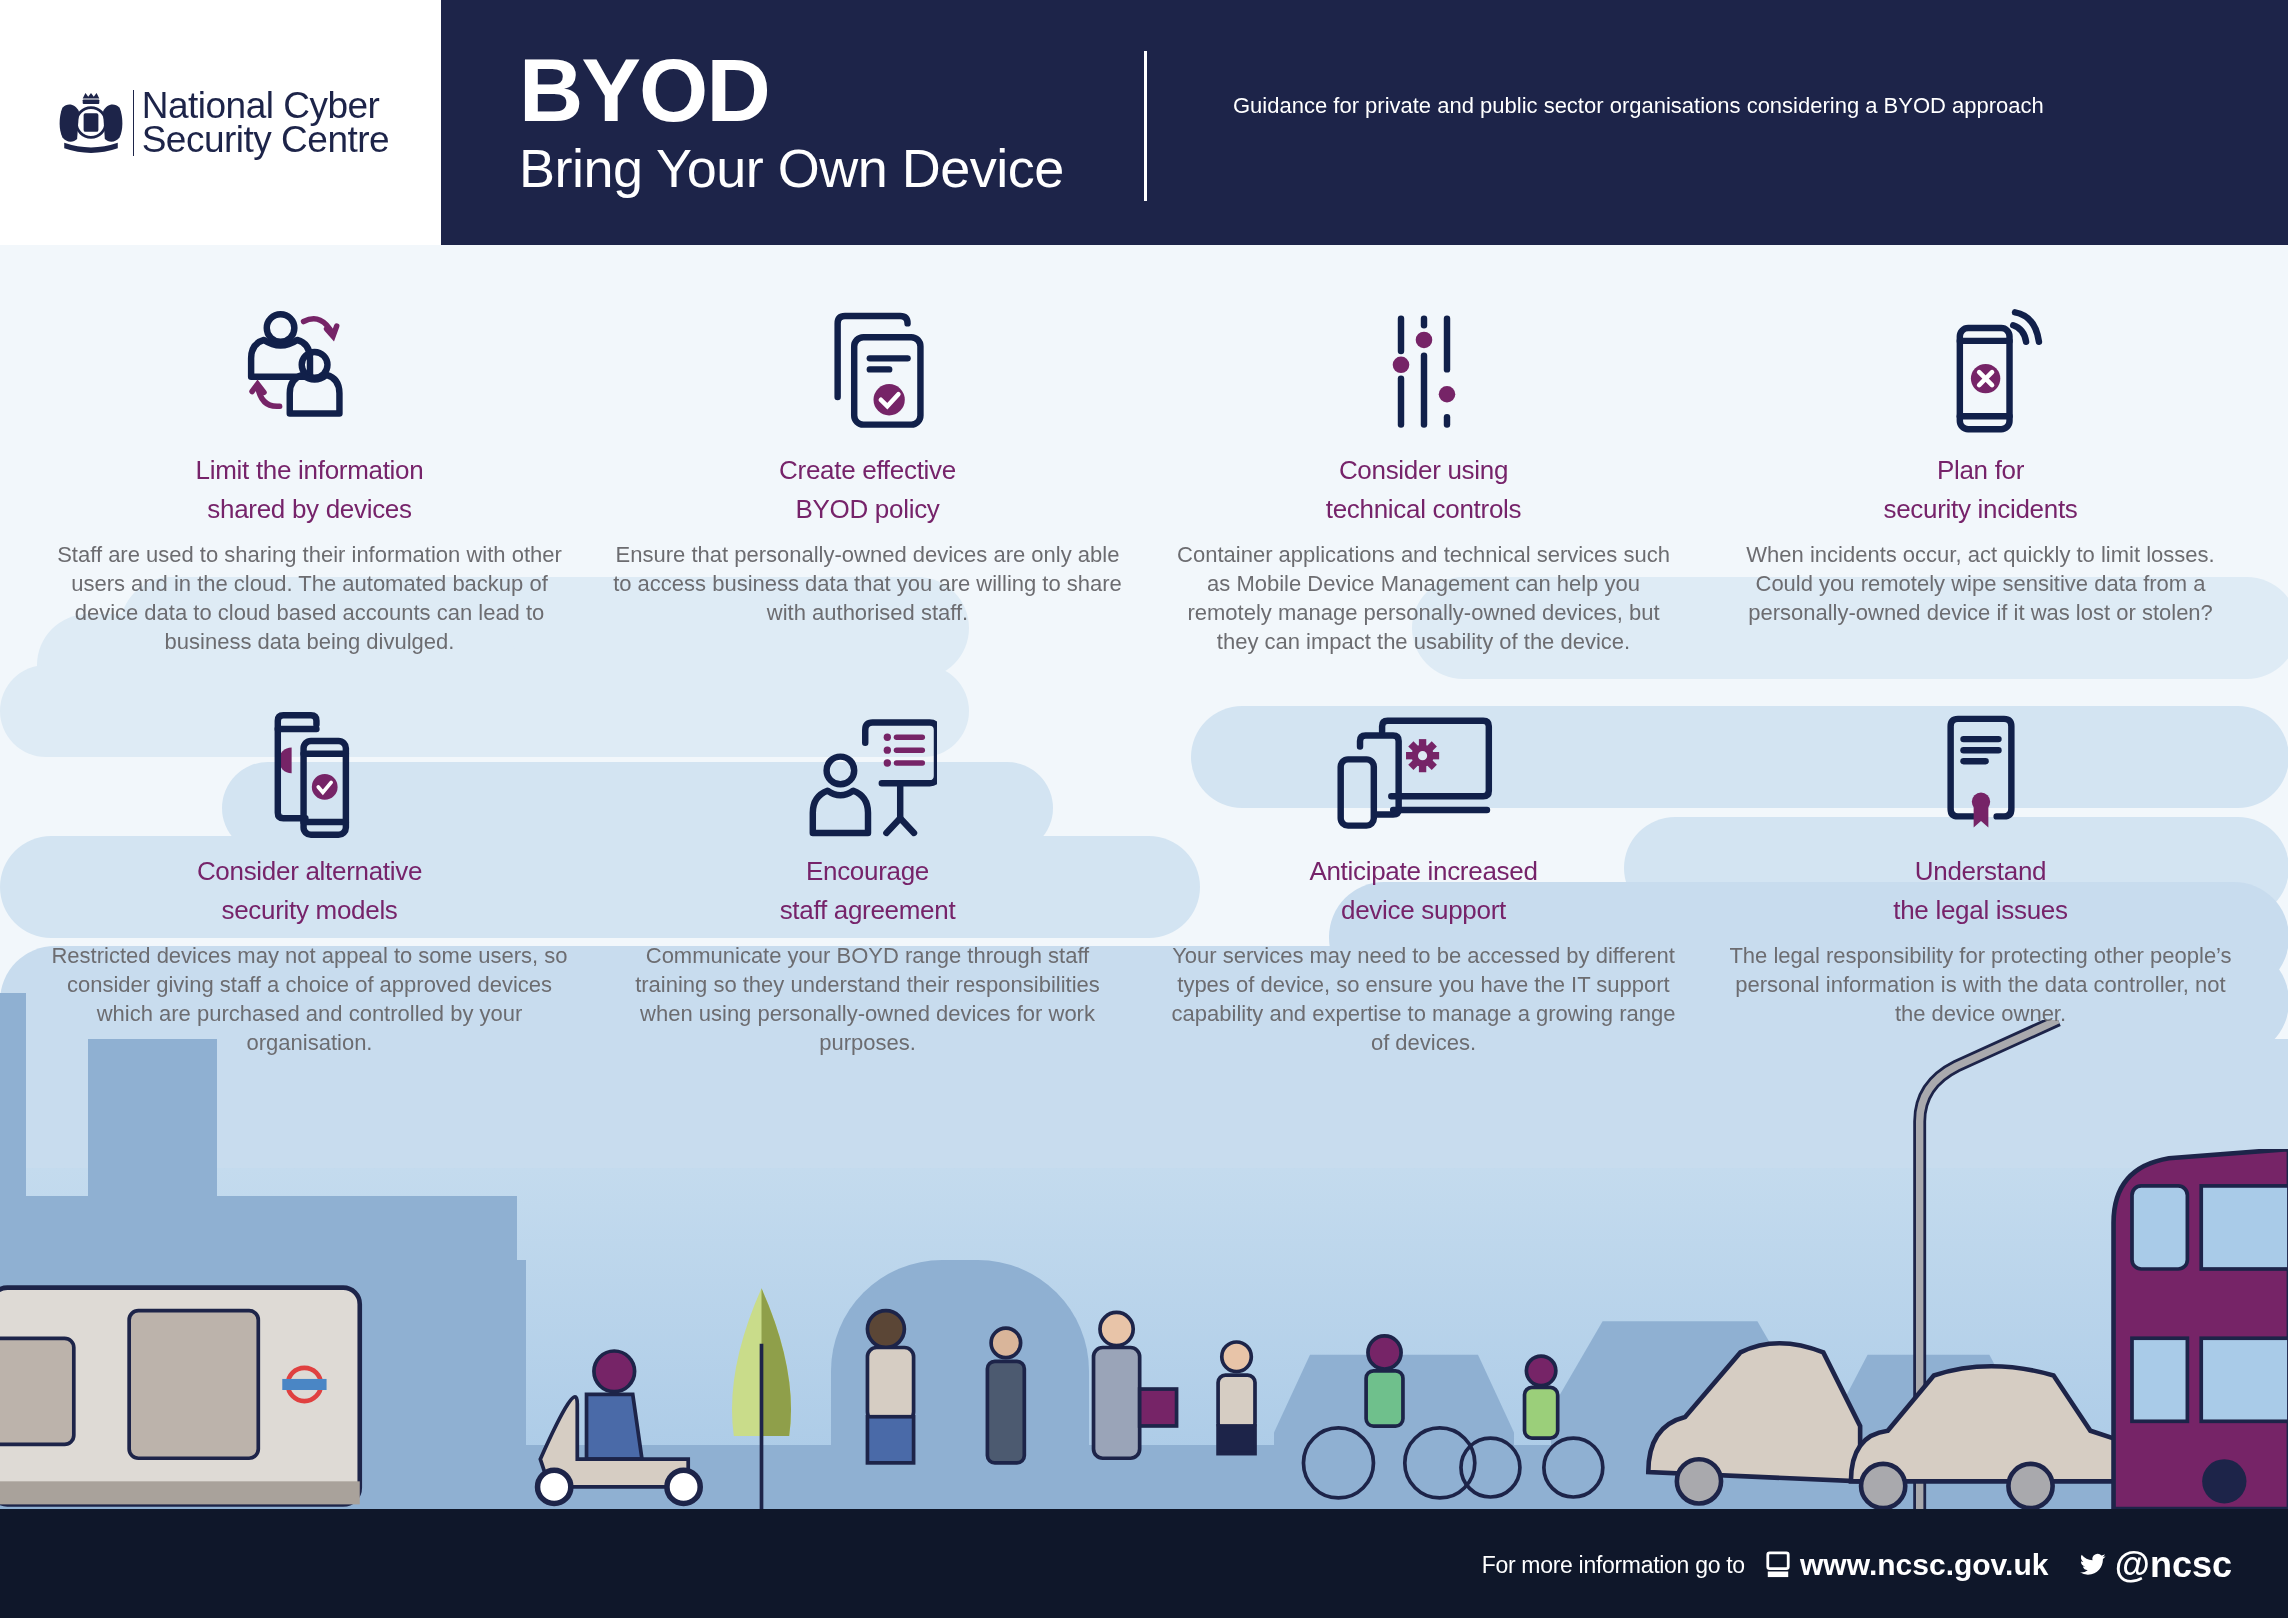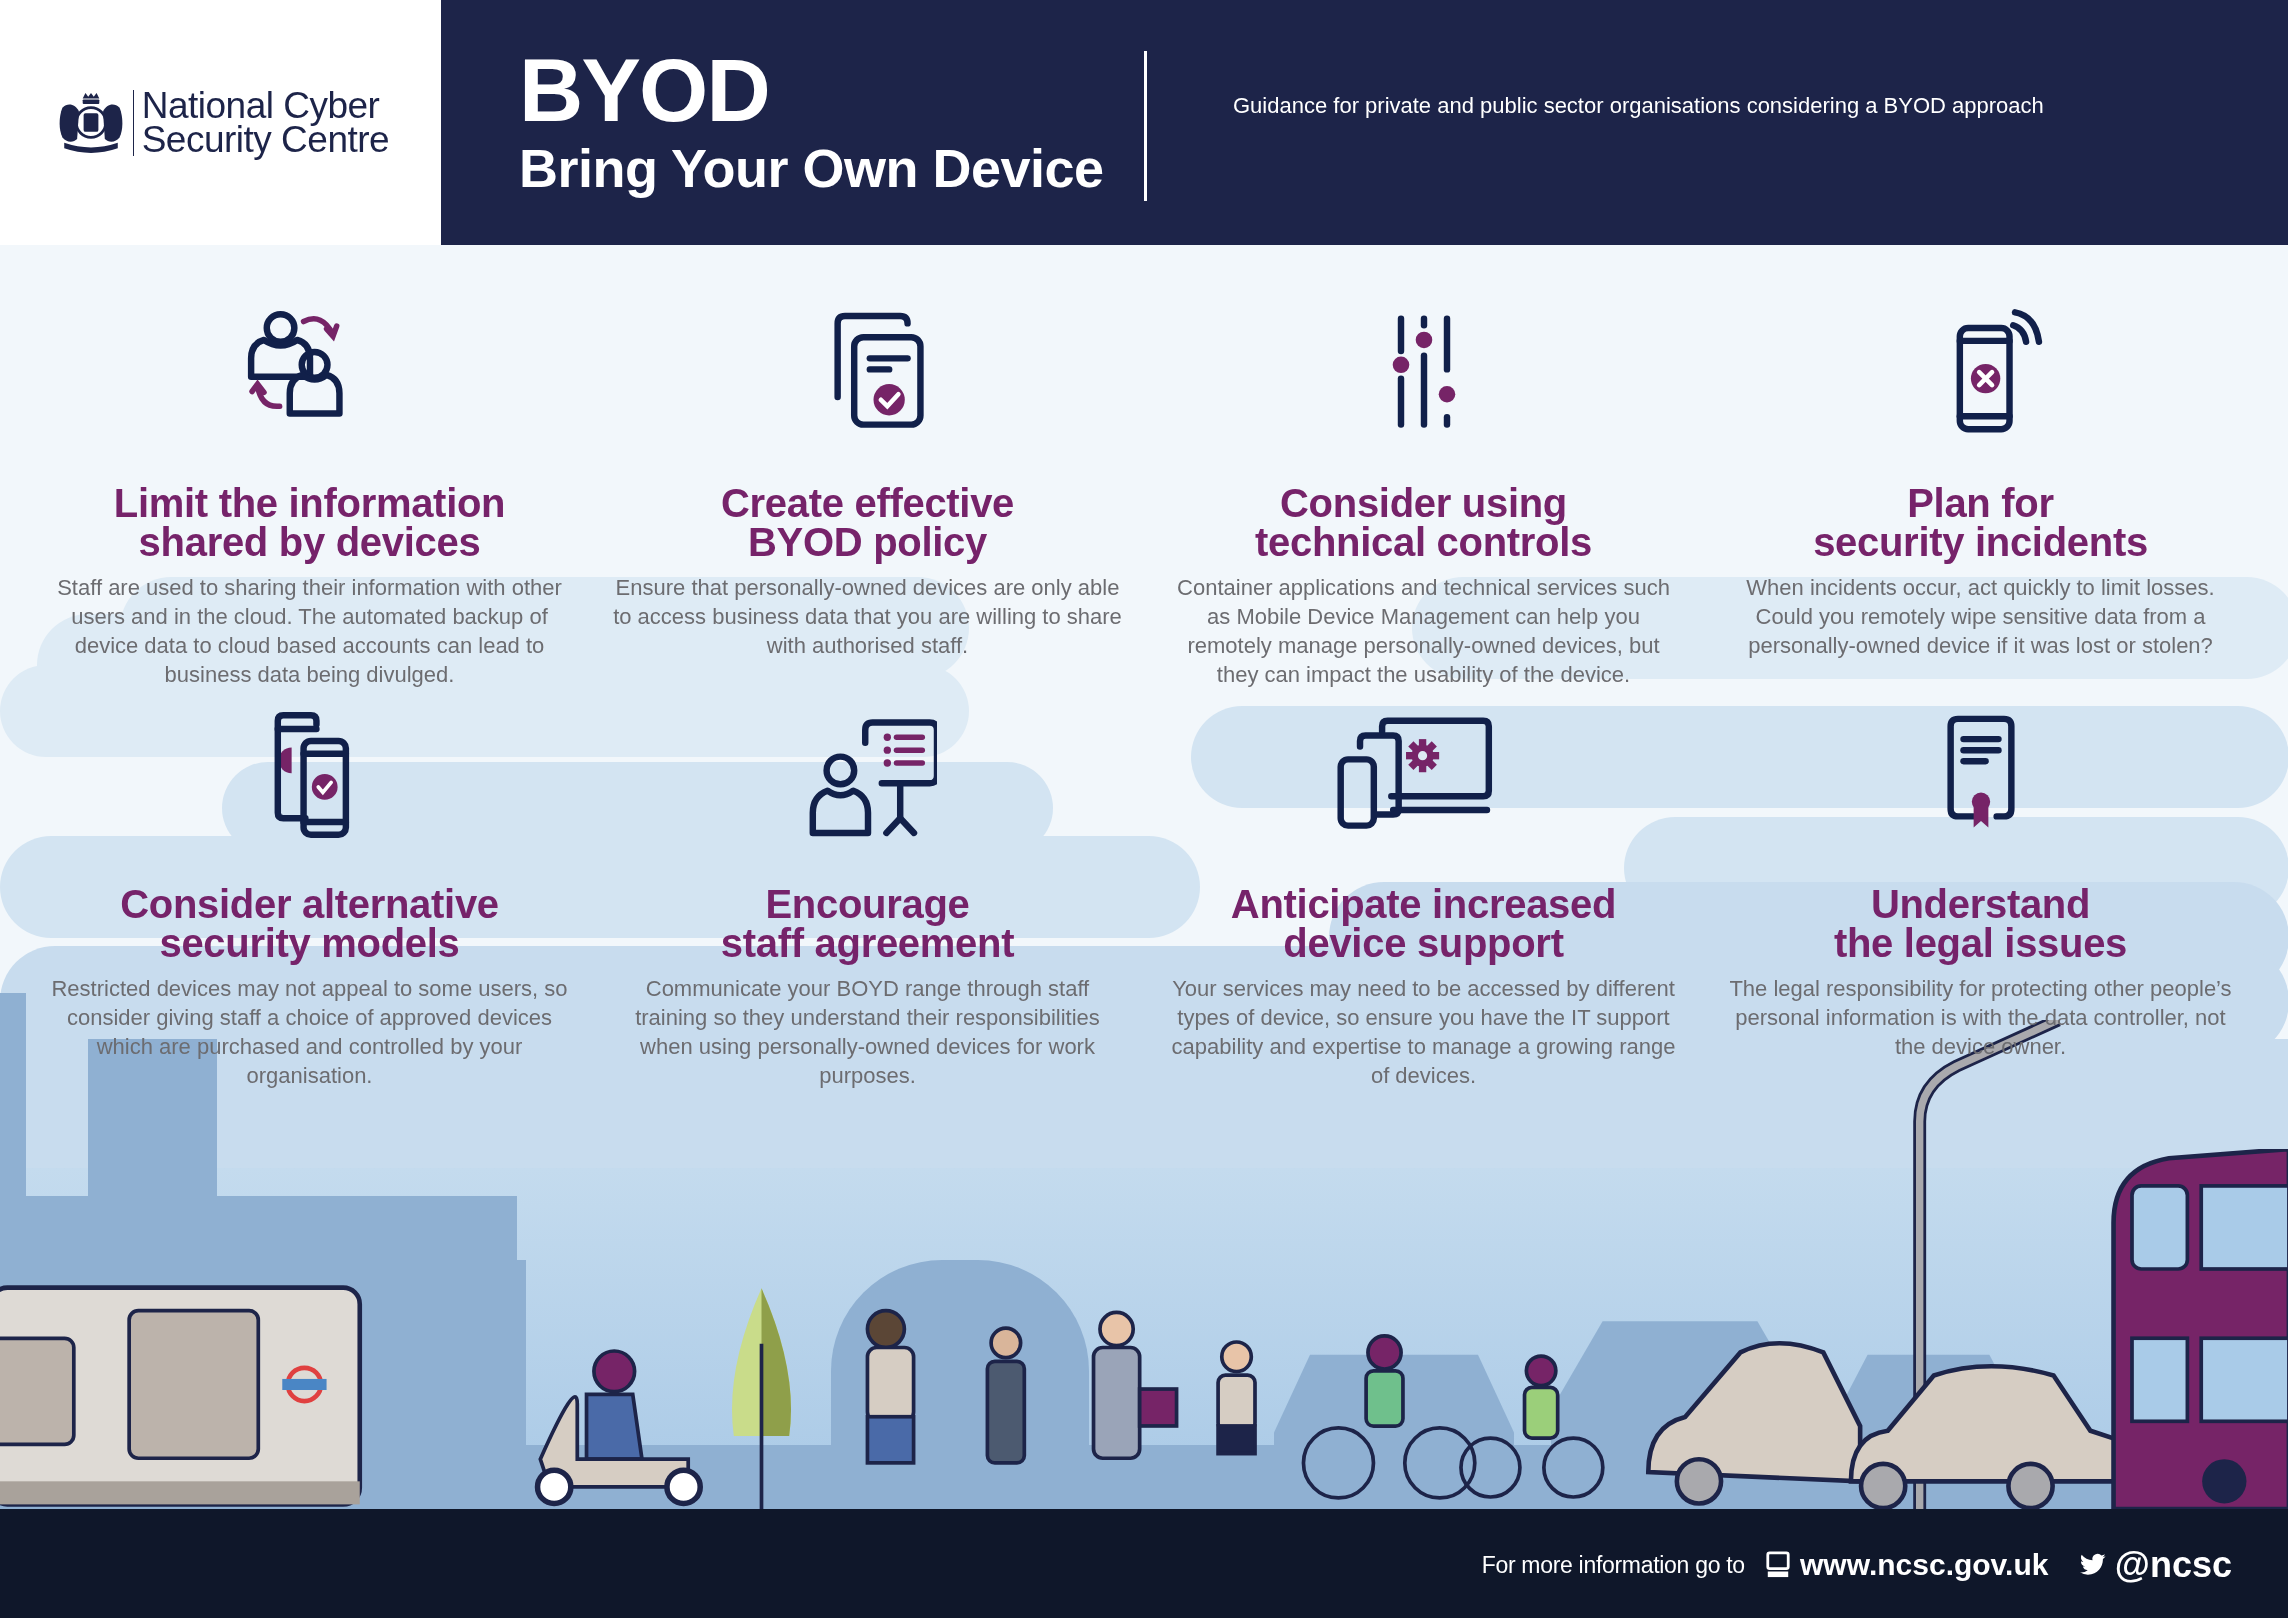--- a/index.html
+++ b/index.html
@@ -7,38 +7,38 @@
   body { font-family: "Liberation Sans", "DejaVu Sans", sans-serif; background: #f2f7fb; position: relative; }
 
   
   .header { position: absolute; left: 0; top: 0; width: 2289px; height: 245px; display: flex; }
   .logo-panel { width: 441px; height: 245px; background: #ffffff; display: flex; align-items: center; padding-left: 55px; }
   .crest { width: 72px; height: 63px; margin-right: 5.5px; }
   .logo-divider { width: 1.8px; height: 66px; background: #1d2449; margin-right: 7.4px; }
   .logo-text { color: #1d2449; font-size: 37px; line-height: 34px; letter-spacing: -0.5px; }
   .title-panel { flex: 1; background: #1d2449; position: relative; }
   .title-byod { position: absolute; left: 78px; top: 39px; color: #fff; font-size: 89px; font-weight: bold; letter-spacing: -1.8px; line-height: 102px; }
-  .title-full { position: absolute; left: 78px; top: 138px; color: #fff; font-size: 54px; font-weight: bold; letter-spacing: -0.5px; line-height: 61px; }
+  .title-full { position: absolute; left: 78px; top: 138px; color: #fff; font-size: 54px; font-weight: normal; letter-spacing: -0.5px; line-height: 61px; }
   .title-vline { position: absolute; left: 703px; top: 51px; width: 2.8px; height: 150px; background: #ffffff; }
   .title-sub { position: absolute; left: 792px; top: 92px; color: #fff; font-size: 22px; line-height: 28px; }
 
   
   .scene { position: absolute; left: 0; top: 245px; width: 2289px; height: 1264px; overflow: hidden; }
   .cloud { position: absolute; border-radius: 55px; }
   .c1 { background: #deebf5; }
   .c2 { background: #d3e4f2; }
   .c3 { background: #c8dcee; }
   .sky-band { position: absolute; left: 0; top: 923px; width: 2289px; height: 341px; background: linear-gradient(#c4dbee, #a9c9e6); }
   .bldg { position: absolute; background: #8fb0d2; }
   .ground-shadow { position: absolute; left: 0; top: 1200px; width: 2289px; height: 65px; background: #8fb0d2; }
 
   
   .card { position: absolute; width: 517px; text-align: center; }
   .card .icon { width: 138px; height: 138px; margin: 0 auto; display: block; }
-  .card-title { color: #76236a; font-size: 40px; font-weight: bold; line-height: 39px; margin-top: 41px; letter-spacing: -0.3px; }
+  .card-title { color: #76236a; font-size: 26px; font-weight: normal; line-height: 39px; margin-top: 8px; letter-spacing: -0.3px; }
   .card-body { color: #6c6c70; font-size: 22px; line-height: 29px; margin-top: 11px; }
 
   
   .footer { position: absolute; left: 0; top: 1509px; width: 2289px; height: 110px; background: #0f172a; }
   .footer-inner { position: absolute; right: 57px; top: 35px; display: flex; align-items: center; color: #fff; }
   .footer-lead { font-size: 23px; margin-right: 20px; letter-spacing: -0.3px; }
   .footer-url { font-size: 30px; font-weight: bold; margin-left: 9.2px; margin-right: 29.5px; }
   .footer-handle { font-size: 36px; font-weight: bold; margin-left: 7.4px; }
   .fi { width: 26px; height: 28px; }
 </style>

